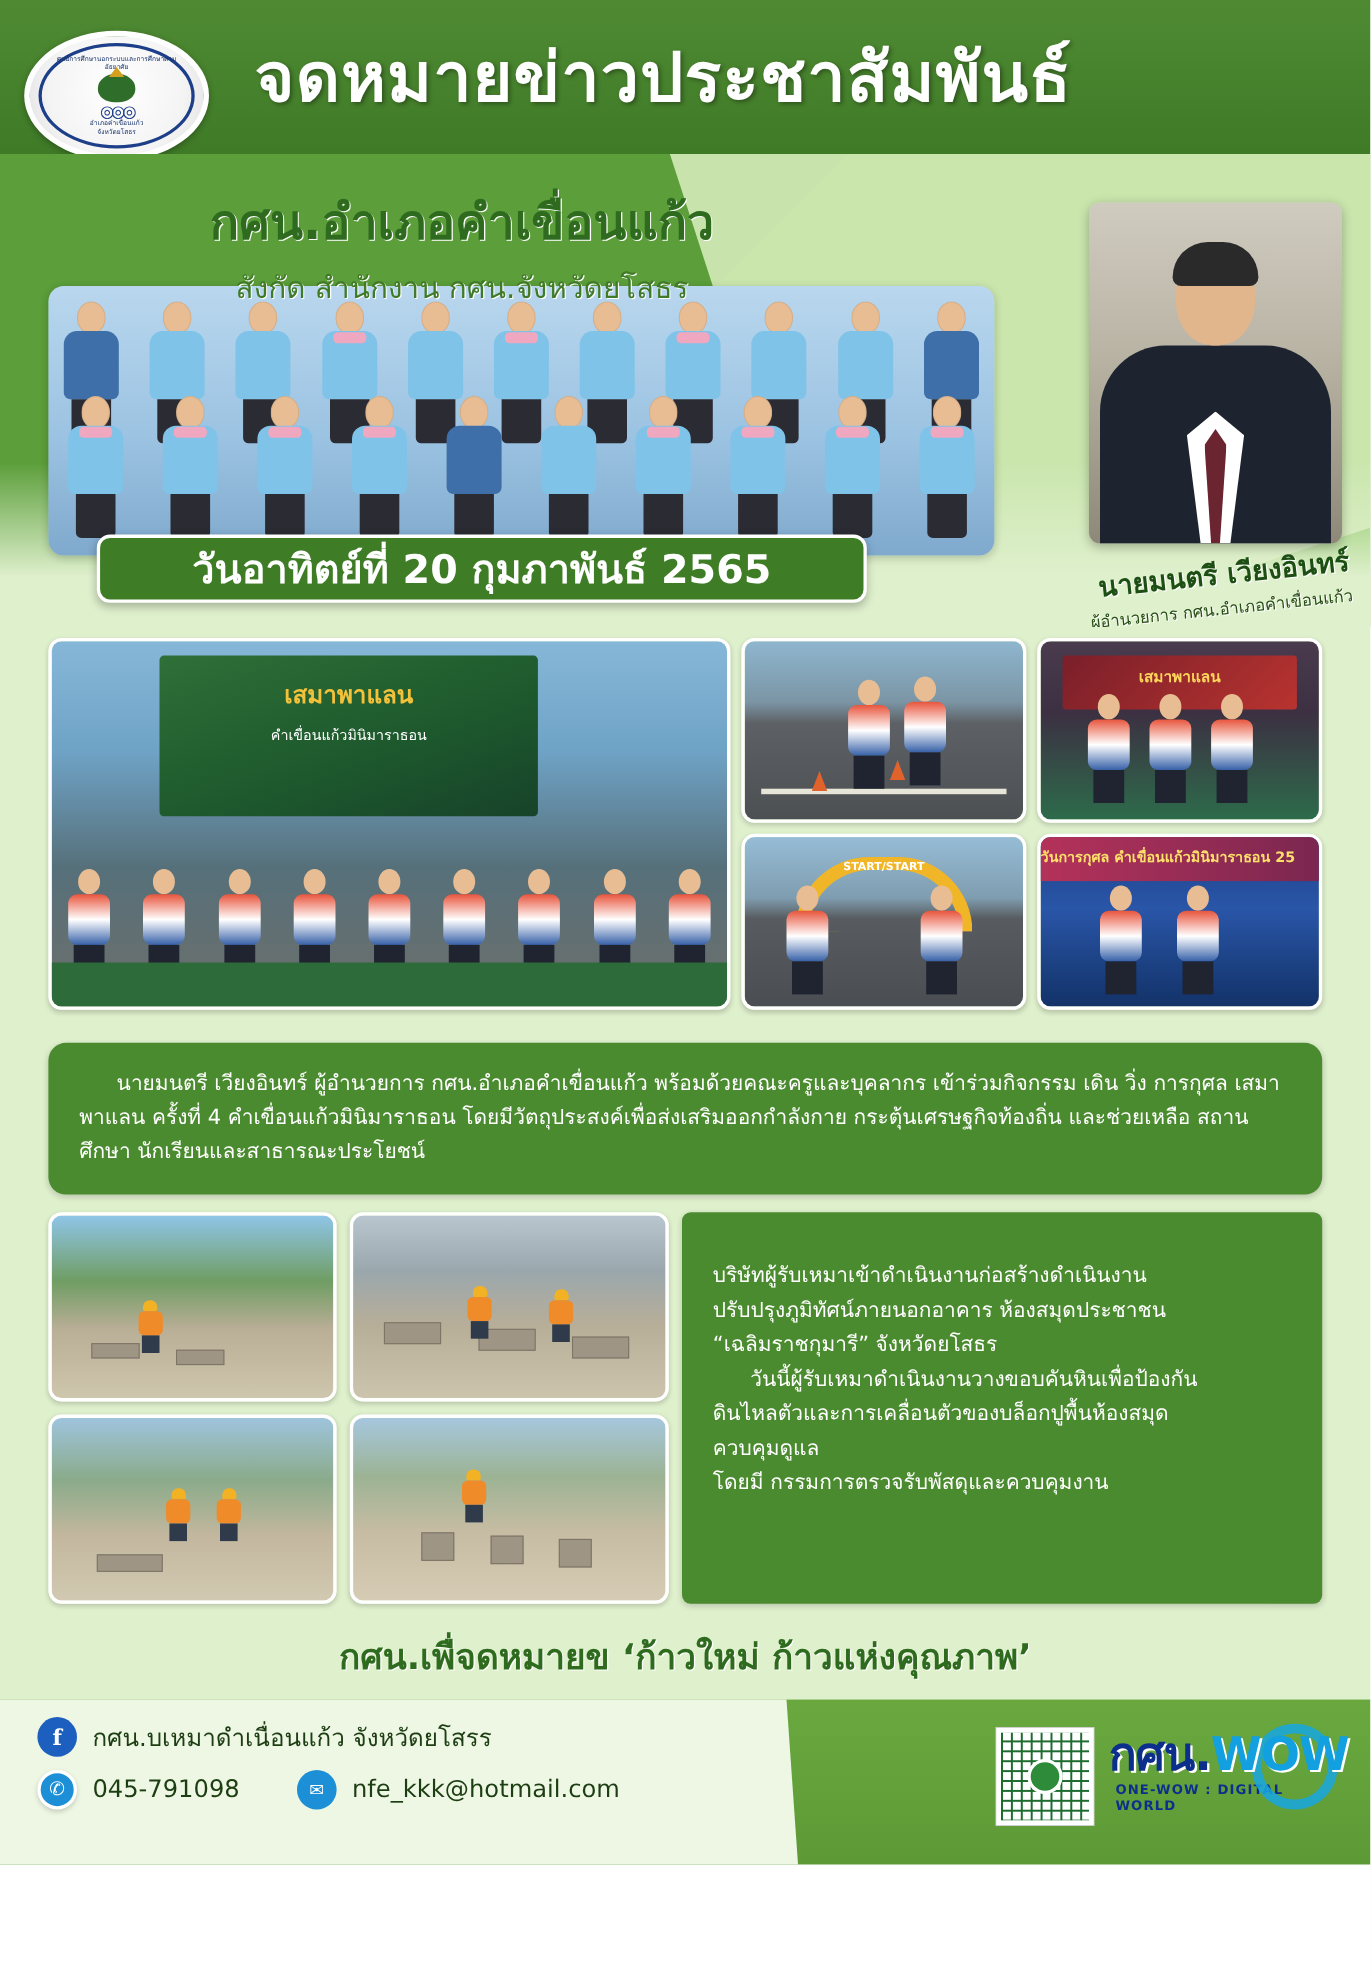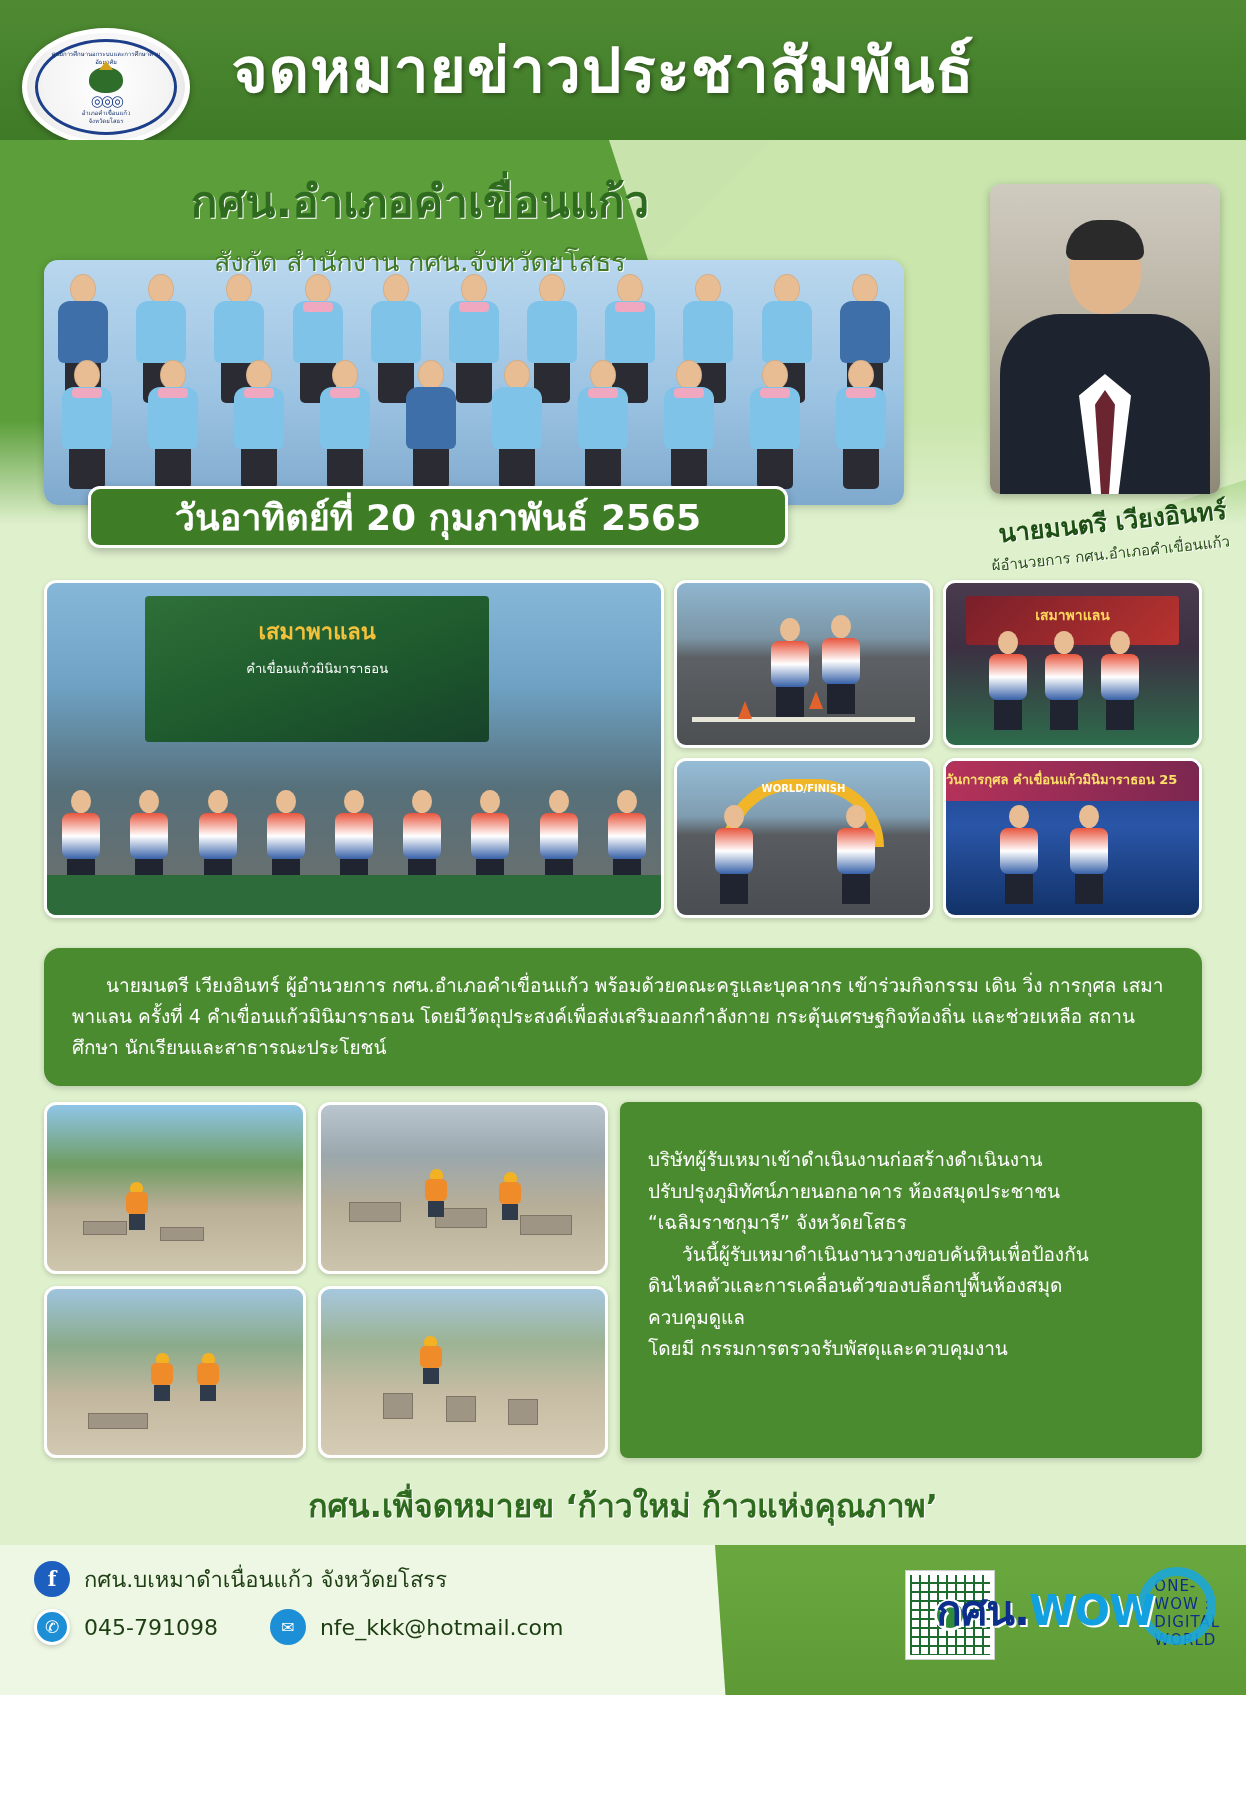--- a/index.html
+++ b/index.html
@@ -442,35 +442,35 @@
     transform: translate(-50%,-50%);
     width: 26px; height: 26px; border-radius: 50%;
     background: #2e8b3a; border: 3px solid #ffffff;
   }
 
   .wow-logo {
     position: absolute;
     right: 26px; top: 18px;
     z-index: 5;
     width: 206px; height: 96px;
-    display: flex; flex-direction: row; align-items: center; justify-content: flex-end; margin-left: 24px;
+    display: flex; flex-direction: column; align-items: center; justify-content: center; margin-left: 24px;
   }
   .wow-main {
     font-size: 42px; font-weight: bold; color: #0d2f8c;
     letter-spacing: -1px; line-height: 1;
     text-shadow: 2px 2px 0 #ffffff;
     display: flex; align-items: center;
   }
   .wow-main .wowword {
     color: #12a0e0;
     position: relative;
   }
   .wow-sub {
-    font-size: 15px; color: #0d2f8c; letter-spacing: 1px; margin-top: 4px;
-    font-weight: normal;
+    font-size: 12px; color: #0d2f8c; letter-spacing: 1px; margin-top: 4px;
+    font-weight: bold;
   }
   .wow-ring {
     position: absolute; right: 4px; top: 4px;
     width: 78px; height: 78px; border-radius: 50%;
     border: 9px solid #17a7e0; opacity: .85;
   }
 </style>
 </head>
 <body>
 
@@ -721,21 +721,21 @@
         <div class="runner" style="position:absolute; left:60%; bottom:10%;">
             <div class="rh"></div>
             <div class="rb"></div>
             <div class="rl"></div>
           </div>
       </div>
 
       <div class="ph" style="grid-column:2; grid-row:2;">
         <div class="arch-bg"></div>
         <div class="arch"></div>
-        <div class="arch-label">WORLD/FINISH</div>
+        <div class="arch-label">START/START</div>
         <div class="runner" style="position:absolute; left:14%; bottom:8%;">
             <div class="rh"></div>
             <div class="rb"></div>
             <div class="rl"></div>
           </div>
         <div class="runner" style="position:absolute; left:62%; bottom:8%;">
             <div class="rh"></div>
             <div class="rb"></div>
             <div class="rl"></div>
           </div>

